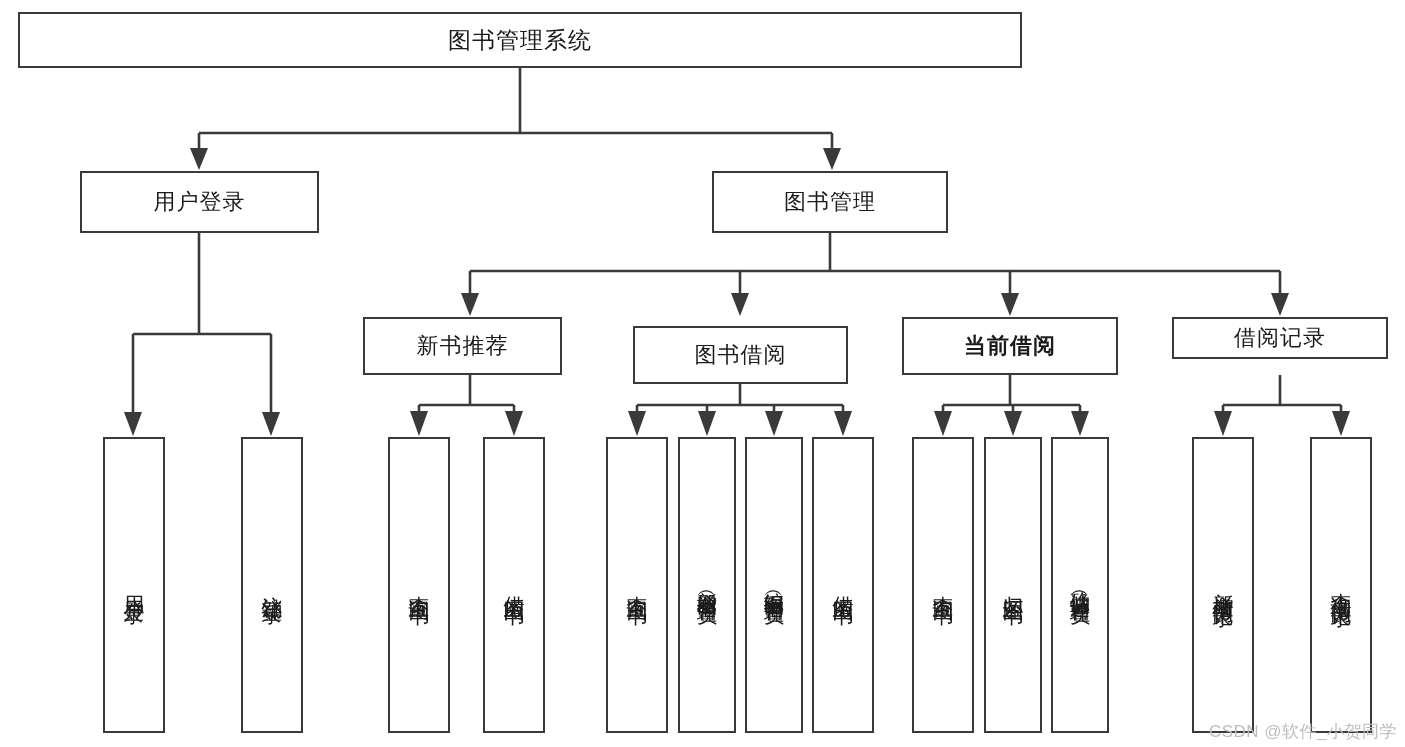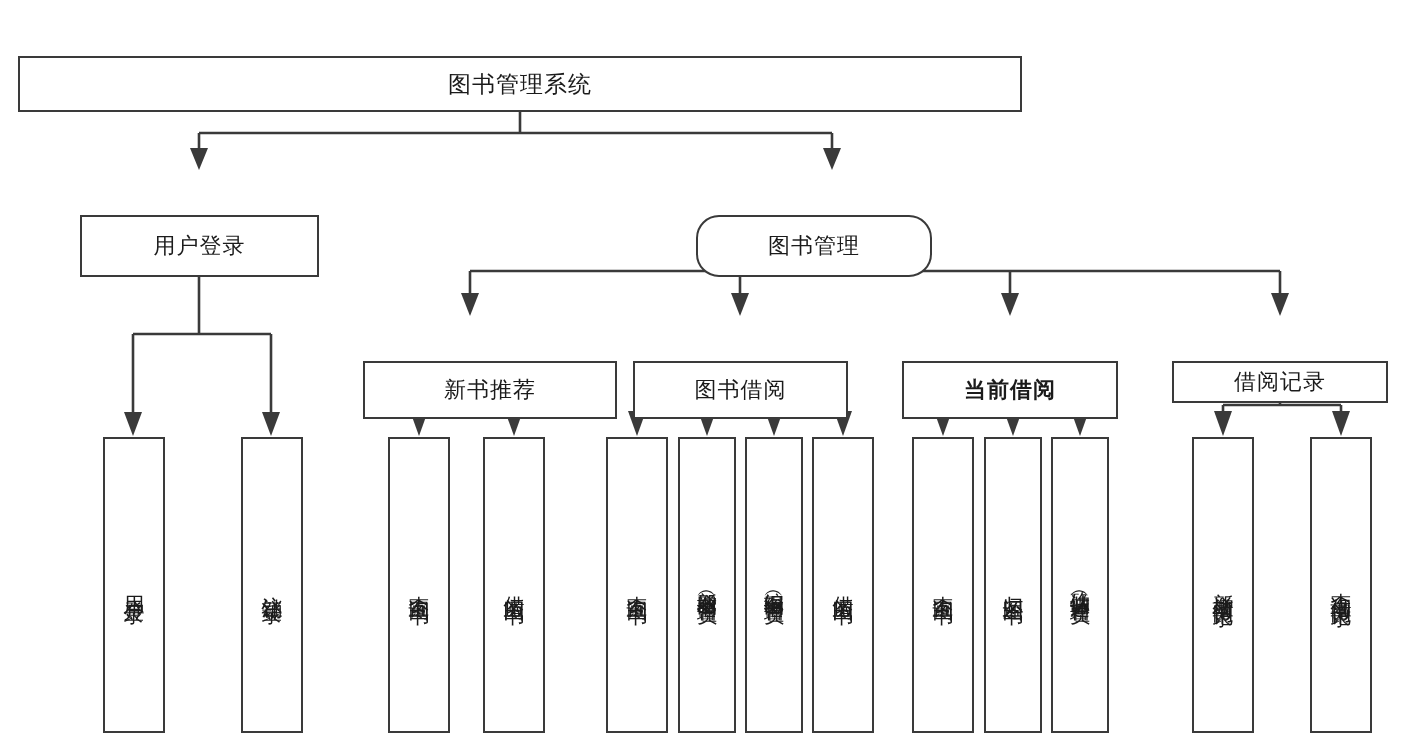--- a/index.html
+++ b/index.html
@@ -23,21 +23,20 @@
     border: 2.5px solid #3a3a3a;
     background: #ffffff;
     display: flex;
     align-items: center;
     justify-content: center;
     color: #1b1b1b;
   }
   .node.h {
     font-size: 22px;
     letter-spacing: 1px;
-    margin-top: 44px;
   }
   .node.v {
     writing-mode: vertical-rl;
     text-orientation: upright;
     font-size: 21px;
     letter-spacing: 3px;
     line-height: 1.05;
     padding: 4px 0;
     white-space: nowrap;
   }
@@ -135,24 +134,24 @@
     <line x1="1223" y1="405" x2="1341" y2="405"></line>
     <line x1="1223" y1="405" x2="1223" y2="415"></line>
     <line x1="1341" y1="405" x2="1341" y2="415"></line>
     <polygon class="arrowhead" points="1214,411 1232,411 1223,436"></polygon>
     <polygon class="arrowhead" points="1332,411 1350,411 1341,436"></polygon>
   </svg>
 
   <div class="node h root" style="left:18px;top:12px;width:1004px;height:56px;">图书管理系统</div>
 
   <div class="node h" style="left:80px;top:171px;width:239px;height:62px;">用户登录</div>
-  <div class="node h" style="left:696px;top:171px;width:236px;height:62px;border-radius:23px;">图书管理</div>
+  <div class="node h" style="left:712px;top:171px;width:236px;height:62px;">图书管理</div>
 
-  <div class="node h" style="left:363px;top:317px;width:254px;height:58px;">新书推荐</div>
-  <div class="node h" style="left:633px;top:317px;width:215px;height:58px;">图书借阅</div>
+  <div class="node h" style="left:363px;top:317px;width:199px;height:58px;">新书推荐</div>
+  <div class="node h" style="left:633px;top:326px;width:215px;height:58px;">图书借阅</div>
   <div class="node h" style="left:902px;top:317px;width:216px;height:58px;font-weight:bold;">当前借阅</div>
   <div class="node h" style="left:1172px;top:317px;width:216px;height:42px;">借阅记录</div>
 
   <div class="node v" style="left:103px;top:437px;width:62px;height:296px;">用户登录</div>
   <div class="node v" style="left:241px;top:437px;width:62px;height:296px;">注销登录</div>
 
   <div class="node v" style="left:388px;top:437px;width:62px;height:296px;">查询图书</div>
   <div class="node v" style="left:483px;top:437px;width:62px;height:296px;">借阅图书</div>
 
   <div class="node v" style="left:606px;top:437px;width:62px;height:296px;">查询图书</div>
@@ -160,14 +159,15 @@
   <div class="node v tall" style="left:745px;top:437px;width:58px;height:296px;">编辑图书（管理员）</div>
   <div class="node v" style="left:812px;top:437px;width:62px;height:296px;">借阅图书</div>
 
   <div class="node v" style="left:912px;top:437px;width:62px;height:296px;">查询图书</div>
   <div class="node v" style="left:984px;top:437px;width:58px;height:296px;">归还图书</div>
   <div class="node v tall" style="left:1051px;top:437px;width:58px;height:296px;">确认归还（管理员）</div>
 
   <div class="node v" style="left:1192px;top:437px;width:62px;height:296px;">新增借阅记录</div>
   <div class="node v" style="left:1310px;top:437px;width:62px;height:296px;">查询借阅记录</div>
 
+  <div id="watermark">CSDN @软件_小贺同学</div>
 
 </div>
 
 </body></html>

